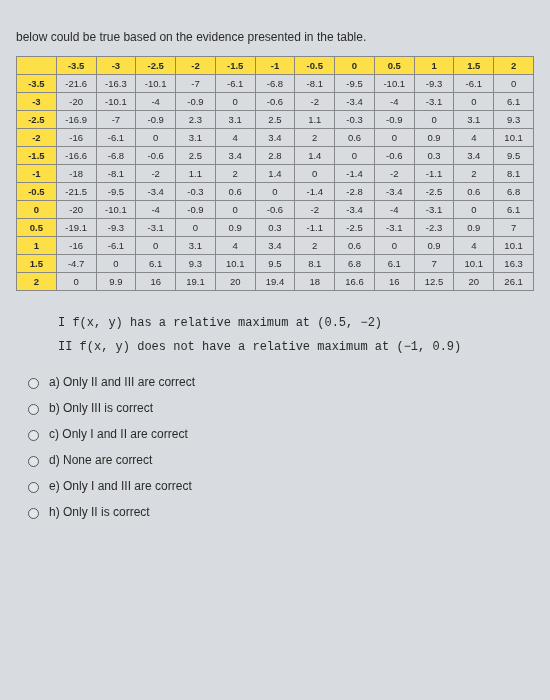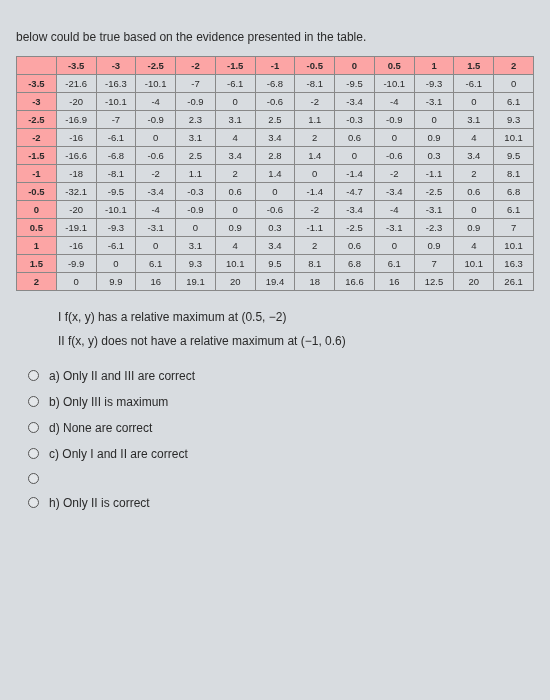--- a/index.html
+++ b/index.html
@@ -28,35 +28,35 @@
       width: 100%;
     }
     td {
       border: 1px solid #888;
       text-align: center;
       padding: 3px 0;
       font-size: 9.5px;
       width: 7.5%;
     }
     .hdr {
-      background: #fca5a5;
+      background: #fde047;
       font-weight: bold;
     }
     .stmts {
-      margin: 14px 0 16px 42px;
+      margin: 20px 0 16px 42px;
       font-size: 12px;
       line-height: 2;
-      font-family: Liberation Sans, sans-serif;
+      font-family: Liberation Mono, monospace;
     }
     .opts {
       margin-left: 12px;
     }
     .opt {
       display: flex;
-      align-items: center;
+      align-items: flex-end;
       margin-bottom: 12px;
       font-size: 12px;
     }
     .radio {
       width: 11px;
       height: 11px;
       border: 1px solid #555;
       border-radius: 50%;
       margin-right: 10px;
       background: #e4e7ea;
@@ -173,28 +173,28 @@
         <td>1.4</td>
         <td>0</td>
         <td>-1.4</td>
         <td>-2</td>
         <td>-1.1</td>
         <td>2</td>
         <td>8.1</td>
       </tr>
       <tr>
         <td class="hdr">-0.5</td>
-        <td>-32.1</td>
+        <td>-21.5</td>
         <td>-9.5</td>
         <td>-3.4</td>
         <td>-0.3</td>
         <td>0.6</td>
         <td>0</td>
         <td>-1.4</td>
-        <td>-4.7</td>
+        <td>-2.8</td>
         <td>-3.4</td>
         <td>-2.5</td>
         <td>0.6</td>
         <td>6.8</td>
       </tr>
       <tr>
         <td class="hdr">0</td>
         <td>-20</td>
         <td>-10.1</td>
         <td>-4</td>
@@ -233,21 +233,21 @@
         <td>3.4</td>
         <td>2</td>
         <td>0.6</td>
         <td>0</td>
         <td>0.9</td>
         <td>4</td>
         <td>10.1</td>
       </tr>
       <tr>
         <td class="hdr">1.5</td>
-        <td>-9.9</td>
+        <td>-4.7</td>
         <td>0</td>
         <td>6.1</td>
         <td>9.3</td>
         <td>10.1</td>
         <td>9.5</td>
         <td>8.1</td>
         <td>6.8</td>
         <td>6.1</td>
         <td>7</td>
         <td>10.1</td>
@@ -266,40 +266,41 @@
         <td>16</td>
         <td>12.5</td>
         <td>20</td>
         <td>26.1</td>
       </tr>
     </tbody>
 </table>
 
 <div class="stmts">
   <div>I f(x, y) has a relative maximum at (0.5, −2)</div>
-  <div>II f(x, y) does not have a relative maximum at (−1, 0.6)</div>
+  <div>II f(x, y) does not have a relative maximum at (−1, 0.9)</div>
 </div>
 
 <div class="opts">
   <div class="opt">
       <span class="radio"></span>
       <span>a)  Only II and III are correct</span>
     </div>
   <div class="opt">
       <span class="radio"></span>
-      <span>b)  Only III is maximum</span>
+      <span>b)  Only III is correct</span>
+    </div>
+  <div class="opt">
+      <span class="radio"></span>
+      <span>c)  Only I and II are correct</span>
     </div>
   <div class="opt">
       <span class="radio"></span>
       <span>d)  None are correct</span>
     </div>
   <div class="opt">
       <span class="radio"></span>
-      <span>c)  Only I and II are correct</span>
-    </div>
-  <div class="opt">
-      <span class="radio"></span>
+      <span>e)  Only I and III are correct</span>
     </div>
   <div class="opt">
       <span class="radio"></span>
       <span>h)  Only II is correct</span>
     </div>
 </div>
 
 </body></html>

